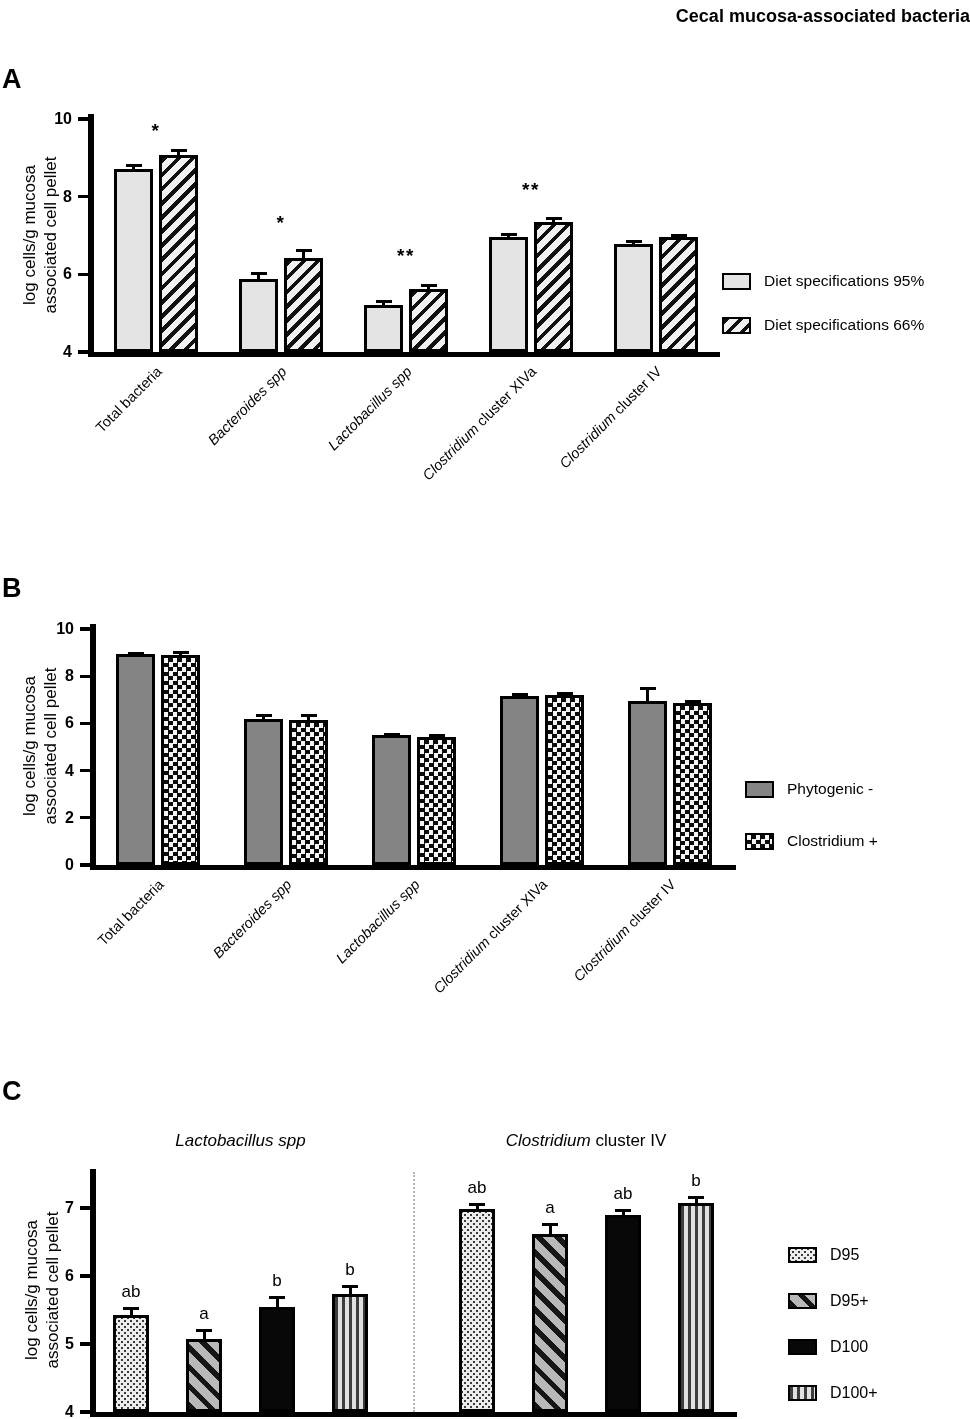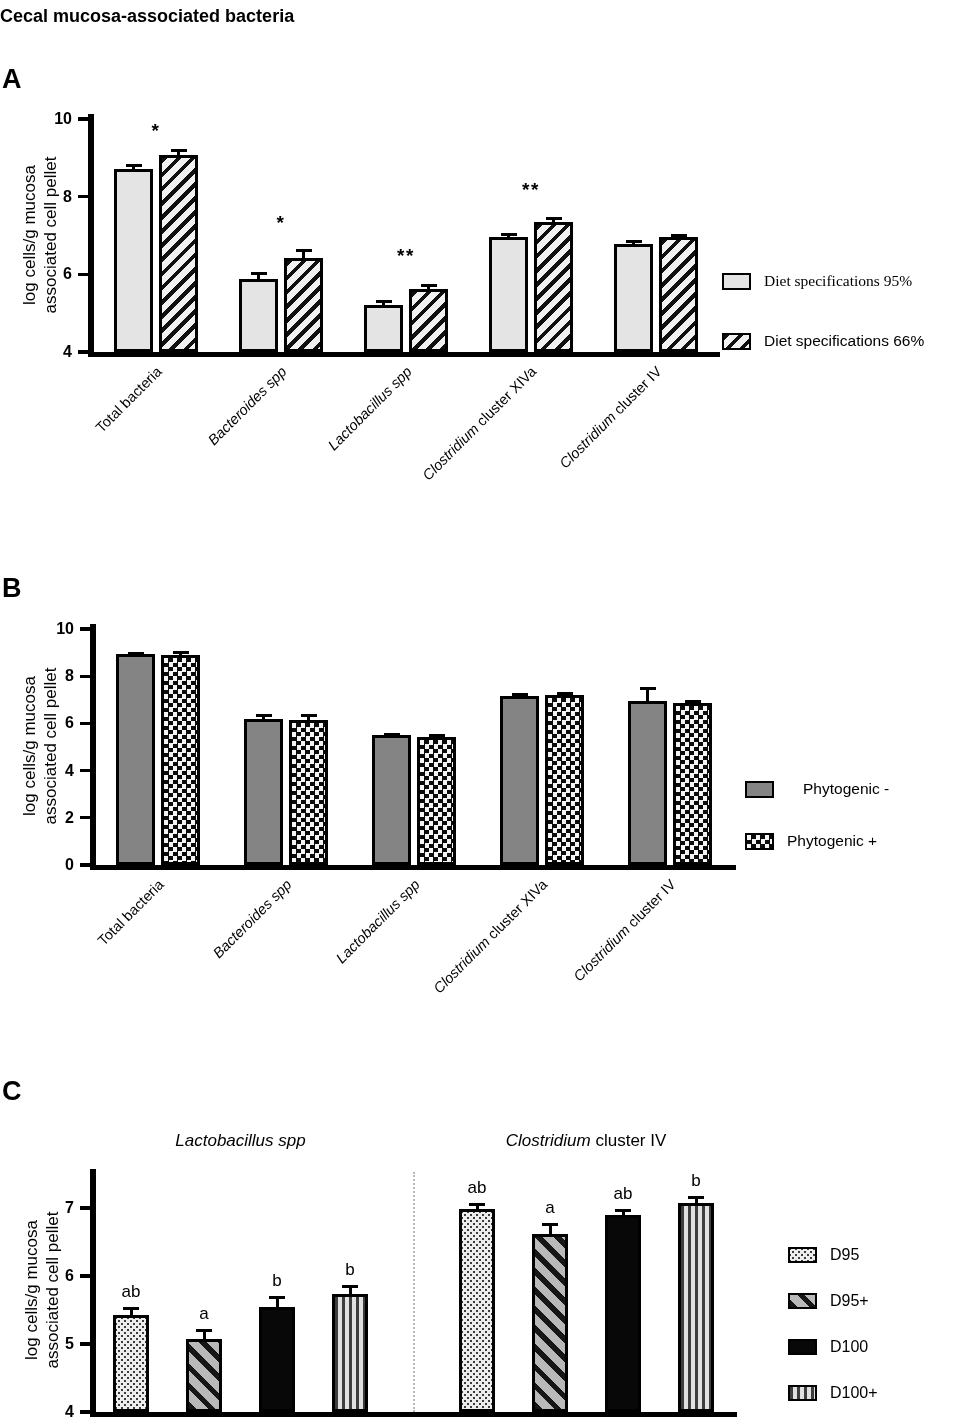--- a/index.html
+++ b/index.html
@@ -1,18 +1,18 @@
 <!DOCTYPE html>
 <html><head>
 <meta charset="utf-8">
 <style>
   html,body{margin:0;padding:0;background:#fff;}
   .figure{position:relative;width:970px;height:1419px;background:#fff;overflow:hidden;
           font-family:"Liberation Sans","DejaVu Sans",sans-serif;color:#000;}
-  .fig-title{position:absolute;left:0;top:6px;width:970px;text-align:left;
+  .fig-title{position:absolute;left:0;top:6px;width:970px;text-align:right;
              font-size:18px;font-weight:bold;}
   .panel-label{position:absolute;left:2px;font-size:27px;font-weight:bold;}
   .ylab{position:absolute;width:400px;height:46px;display:flex;align-items:center;justify-content:center;
         transform:rotate(-90deg);font-size:17px;line-height:1.25;text-align:center;}
   .ylab .yl-inner{white-space:nowrap;}
   .plot{position:absolute;}
   .yaxis{position:absolute;left:-6px;top:-5px;bottom:0;width:6px;background:#000;}
   .xaxis{position:absolute;left:-6px;right:0;bottom:-5px;height:5px;background:#000;}
   .ytick{position:absolute;left:-16px;width:11px;height:3.2px;background:#000;}
   .yticklab{position:absolute;left:-54px;width:32px;text-align:right;font-weight:bold;
@@ -116,21 +116,21 @@
       <div class="err" style="left: 583px; bottom: 113.335px; height: 4.71833px;">
         <i class="cap"></i>
       </div>
       <div class="cat" style="right: 66px; top: 245px;"><span style="font-style: italic;">Clostridium</span><span> cluster IV</span></div>
       <div class="sig" style="left: 62px; bottom: 211.642px;">*</div>
       <div class="sig" style="left: 187px; bottom: 120.383px;">*</div>
       <div class="sig" style="left: 312px; bottom: 87.375px;">**</div>
       <div class="sig" style="left: 437px; bottom: 153.392px;">**</div>
     </div>
   <div class="legend" style="left:722px;top:272px;">
-    <div class="lrow" style="margin-bottom:42px;font-family:Liberation Serif, serif;">
+    <div class="lrow" style="margin-bottom:26px;">
       <span class="sw pat-light"></span>
       <span class="ltext">Diet specifications 95%</span>
     </div>
     <div class="lrow">
       <span class="sw pat-diagup"></span>
       <span class="ltext">Diet specifications 66%</span>
     </div>
   </div>
 
   <div class="panel-label" style="top:573px;">B</div>
@@ -195,27 +195,27 @@
       <div class="err" style="left: 550px; bottom: 162.02px; height: 15.688px;">
         <i class="cap"></i>
       </div>
       <div class="bar pat-checker" style="left: 577px; width: 39px; height: 162.132px;"></div>
       <div class="err" style="left: 595px; bottom: 160.132px; height: 5.304px;">
         <i class="cap"></i>
       </div>
       <div class="cat" style="right: 68px; top: 248px;"><span style="font-style: italic;">Clostridium</span><span> cluster IV</span></div>
     </div>
   <div class="legend" style="left:745px;top:780px;">
-    <div class="lrow" style="margin-bottom:34px;gap:16px;">
+    <div class="lrow" style="margin-bottom:34px;">
       <span class="sw pat-gray"></span>
       <span class="ltext">Phytogenic -</span>
     </div>
     <div class="lrow">
       <span class="sw pat-checker"></span>
-      <span class="ltext">Phytogenic +</span>
+      <span class="ltext">Clostridium +</span>
     </div>
   </div>
 
   <div class="panel-label" style="top:1076px;">C</div>
   <div class="ylab" style="left:-158px;top:1267px;">
     <div class="yl-inner">
       <div>log cells/g mucosa</div>
       <div>associated cell pellet</div>
     </div>
   </div>

